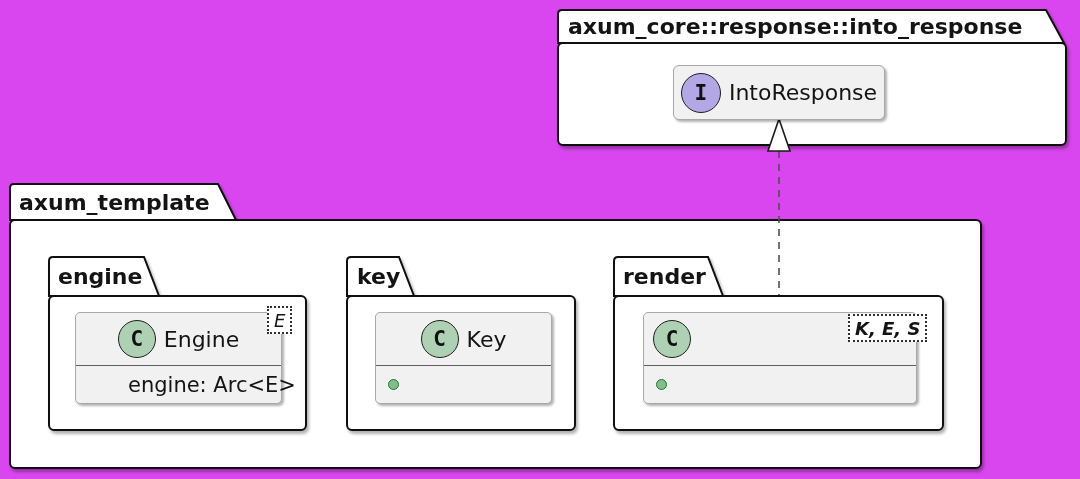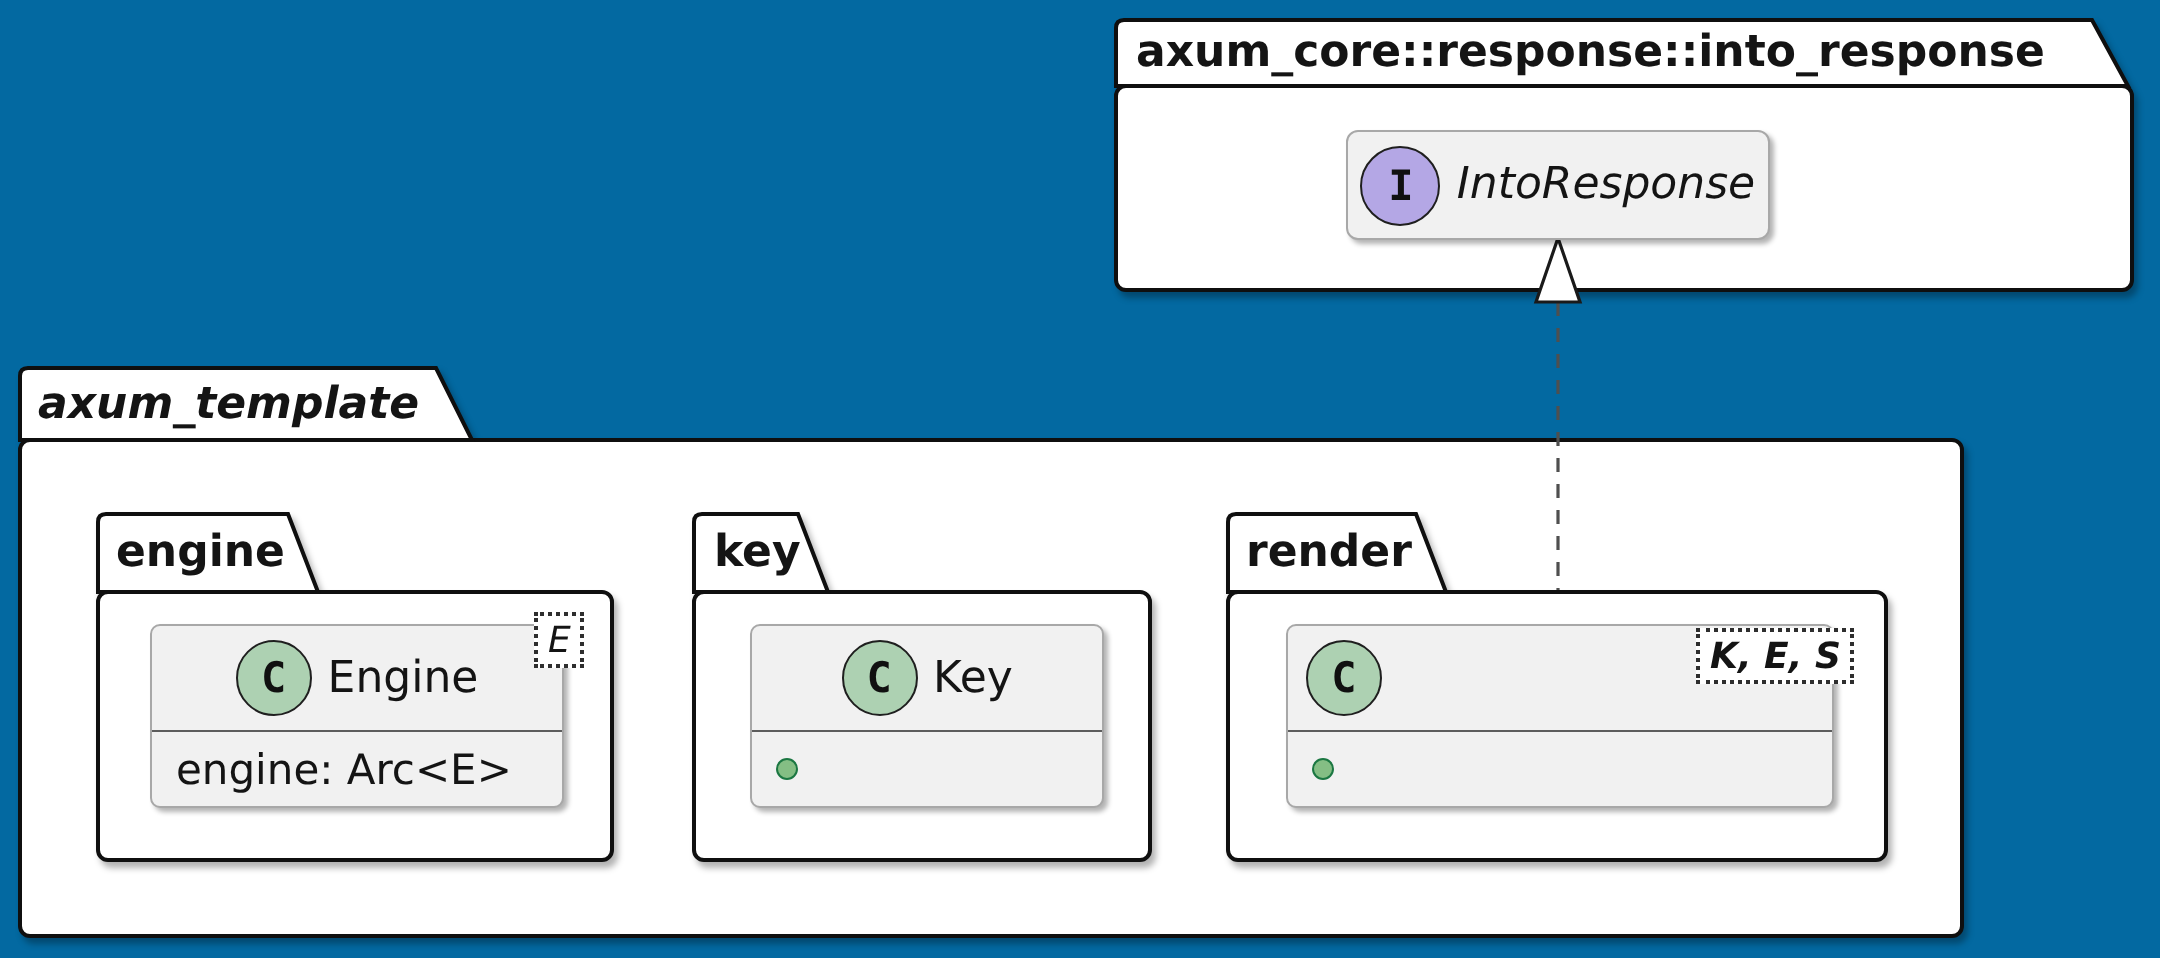--- a/index.html
+++ b/index.html
@@ -1,17 +1,17 @@
 <!DOCTYPE html>
 <html><head>
 <meta charset="utf-8">
 <style>
   html,body { margin:0; padding:0; background:#ffffff; }
   .canvas {
-    position:relative; width:1080px; height:479px; background:#0369a1;
+    position:relative; width:1080px; height:479px; background:#d946ef;
     font-family:"DejaVu Sans","Liberation Sans",sans-serif;
     color:#141414; overflow:hidden;
   }
   svg.bg { position:absolute; left:0; top:0; }
   .pkg { filter:drop-shadow(2px 3px 1.5px rgba(0,0,0,0.30)); }
   .pkg path, .pkg rect { fill:#ffffff; stroke:#0f0f0f; stroke-width:2; }
   .rel line { stroke:#4f4f4f; stroke-width:1.6; stroke-dasharray:7 6; }
   .rel .tri { fill:#ffffff; stroke:#1a1a1a; stroke-width:1.6; }
 
   .pkg-title {
@@ -21,34 +21,34 @@
   .classbox {
     position:absolute; background:#F1F1F1; border:1.5px solid #A8A8A8;
     border-radius:5px; box-shadow:2px 2px 2.5px rgba(0,0,0,0.30);
   }
   .cls-header {
     height:52px; display:flex; align-items:center; gap:8px;
     justify-content:center; white-space:nowrap;
   }
   .cls-header.left { justify-content:flex-start; padding-left:9px; }
   .cls-name { font-size:22px; }
-  .cls-name.italic { font-style:italic; }
+  .cls-name.italic { }
   .spot {
     width:36px; height:36px; border-radius:50%; flex:0 0 auto;
     border:1.7px solid #1f1f1f; display:flex; align-items:center; justify-content:center;
     font-family:"DejaVu Sans Mono","Liberation Mono",monospace;
     font-weight:bold; font-size:21px; color:#101010;
   }
   .spot.class-spot { background:#ADD1B2; }
   .spot.iface-spot { background:#B4A7E5; width:38px; height:38px; }
   .cls-members {
     border-top:1.6px solid #5d5d5d; height:37px;
     display:flex; align-items:center; gap:8px; padding:0 12px; white-space:nowrap;
   }
-  .member-text { font-size:21px; }
+  .member-text { font-size:21px;margin-left:40px; }
   .bullet {
     width:11px; height:11px; border-radius:50%; flex:0 0 auto;
     background:#84BE84; border:1.6px solid #1B7742; box-sizing:border-box;
   }
   .generics {
     position:absolute; background:#ffffff; border:2px dotted #2e2e2e;
     font-style:italic; font-size:18px; padding:0 5px; height:24px;
     display:flex; align-items:center; white-space:nowrap; z-index:5;
   }
 </style>
@@ -84,21 +84,21 @@
       <path d="M558,43 L558,14 Q558,10 562,10 L1046,10 L1064,43 Z"></path>
     </g>
 
     <g class="rel">
       <line x1="779" y1="151" x2="779" y2="295"></line>
       <path class="tri" d="M779,119 L790,151 L768,151 Z"></path>
     </g>
   </svg>
 
   <div class="pkg-title" style="left:568px; top:10px; height:33px;">axum_core::response::into_response</div>
-  <div class="pkg-title" style="left:19px; top:184px; height:36px;font-style:italic;">axum_template</div>
+  <div class="pkg-title" style="left:19px; top:184px; height:36px;">axum_template</div>
   <div class="pkg-title" style="left:58px; top:257px; height:39px;">engine</div>
   <div class="pkg-title" style="left:357px; top:257px; height:39px;">key</div>
   <div class="pkg-title" style="left:623px; top:257px; height:39px;">render</div>
 
   <div class="classbox" style="left:673px; top:65px; width:210px; height:53px; border-radius:6px;">
     <div class="cls-header" style="height:53px;">
       <span class="spot iface-spot">
         <span>I</span>
       </span>
       <span class="cls-name italic">IntoResponse</span>

